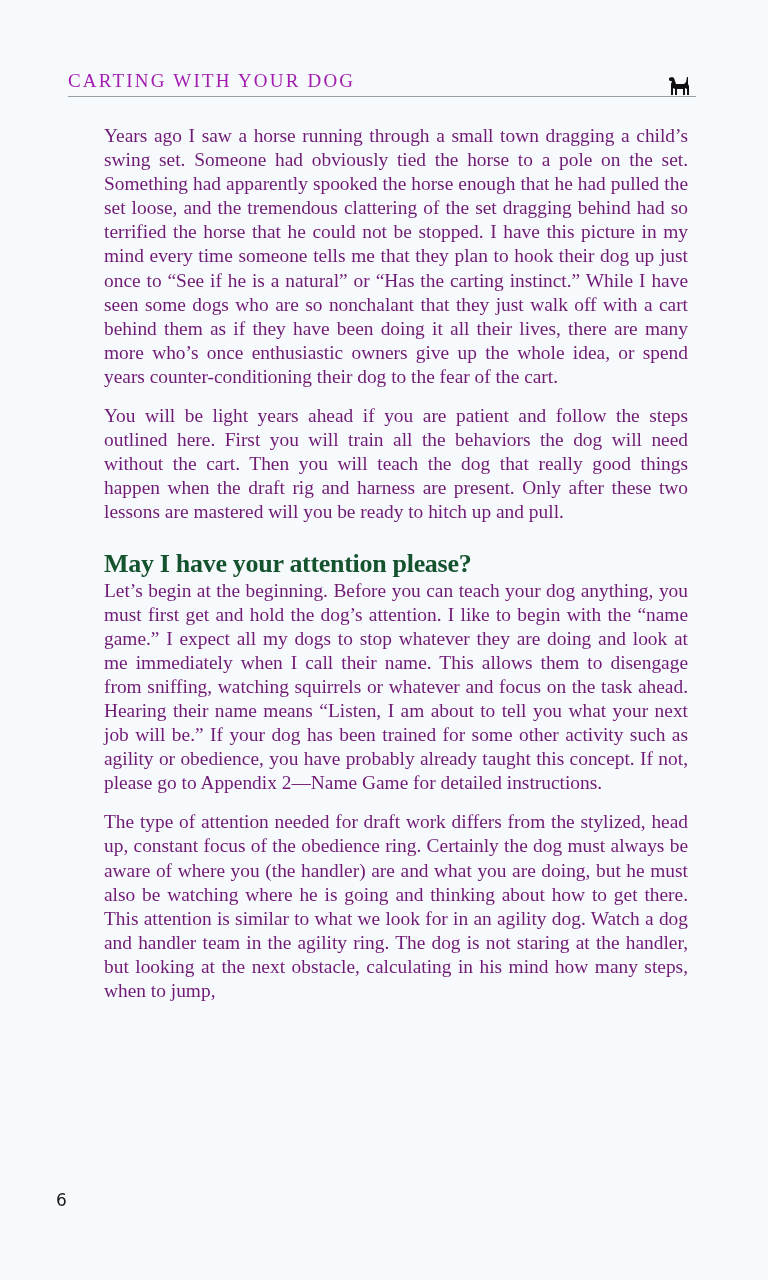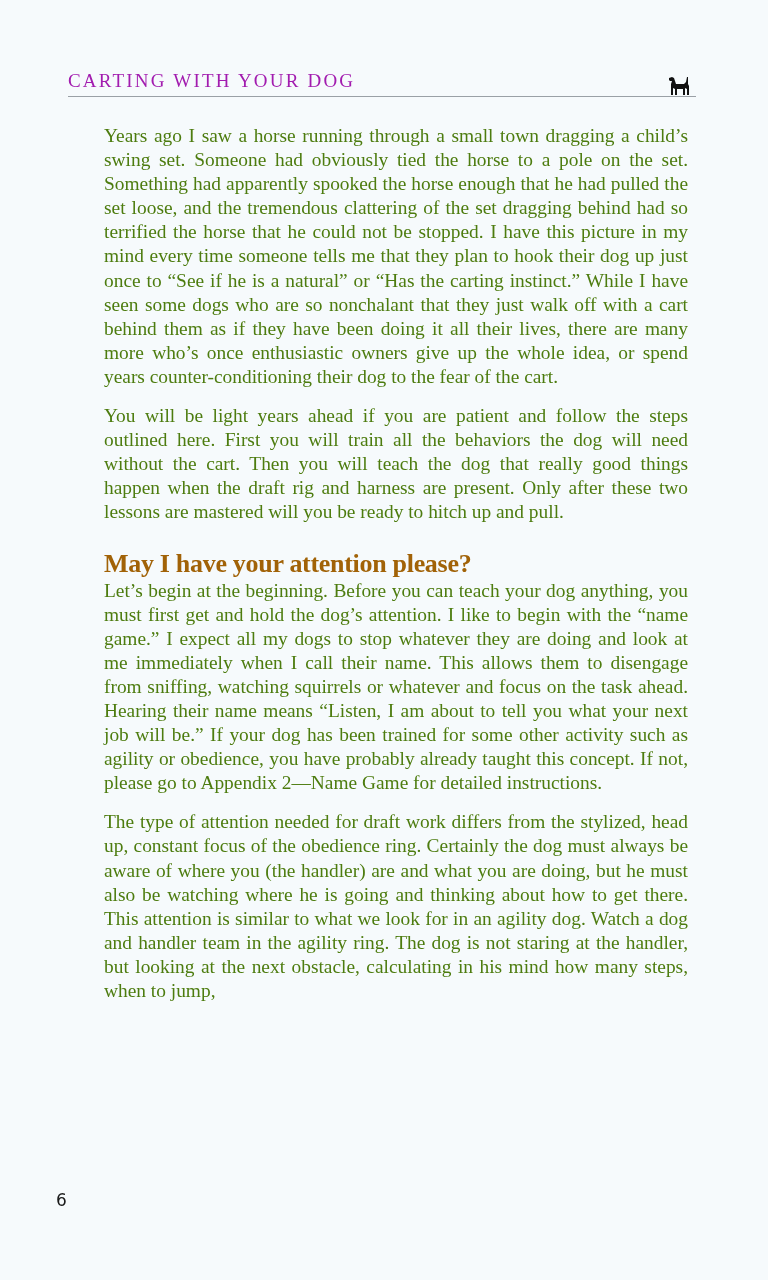--- a/index.html
+++ b/index.html
@@ -43,29 +43,29 @@
     position: absolute;
     left: 104px;
     top: 124px;
     width: 584px;
   }
   .para {
     margin: 0;
     font-size: 19.4px;
     line-height: 24.1px;
     text-align: justify;
-    color: #4d7c0f;
+    color: #701a75;
   }
   .gap { height: 15px; }
   .section-heading {
     margin: 0;
     font-size: 26px;
     font-weight: bold;
     line-height: 30px;
-    color: #a16207;
+    color: #14532d;
     letter-spacing: -0.3px;
   }
   .folio {
     position: absolute;
     left: 56px;
     top: 1190px;
     font-family: "DejaVu Sans", "Liberation Sans", sans-serif;
     font-size: 17px;
     color: #1a1a1a;
   }

